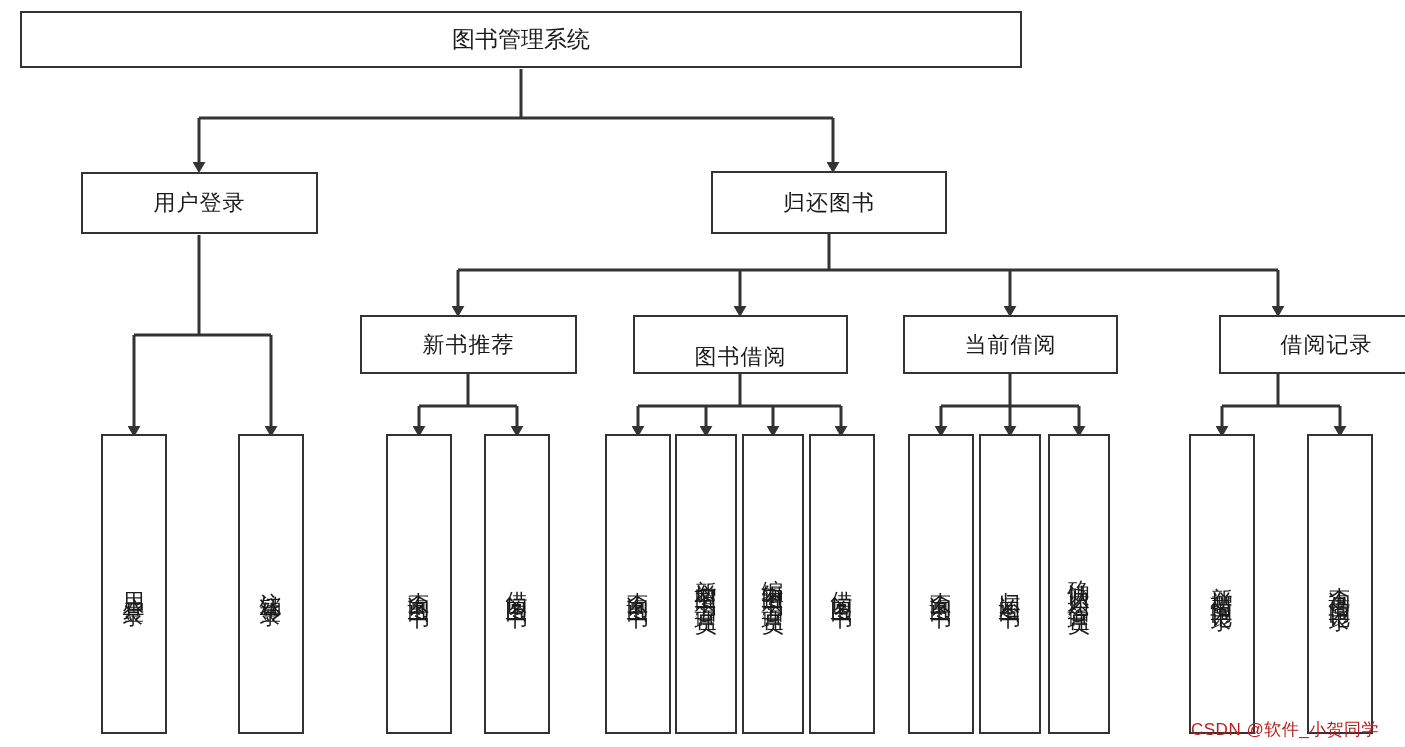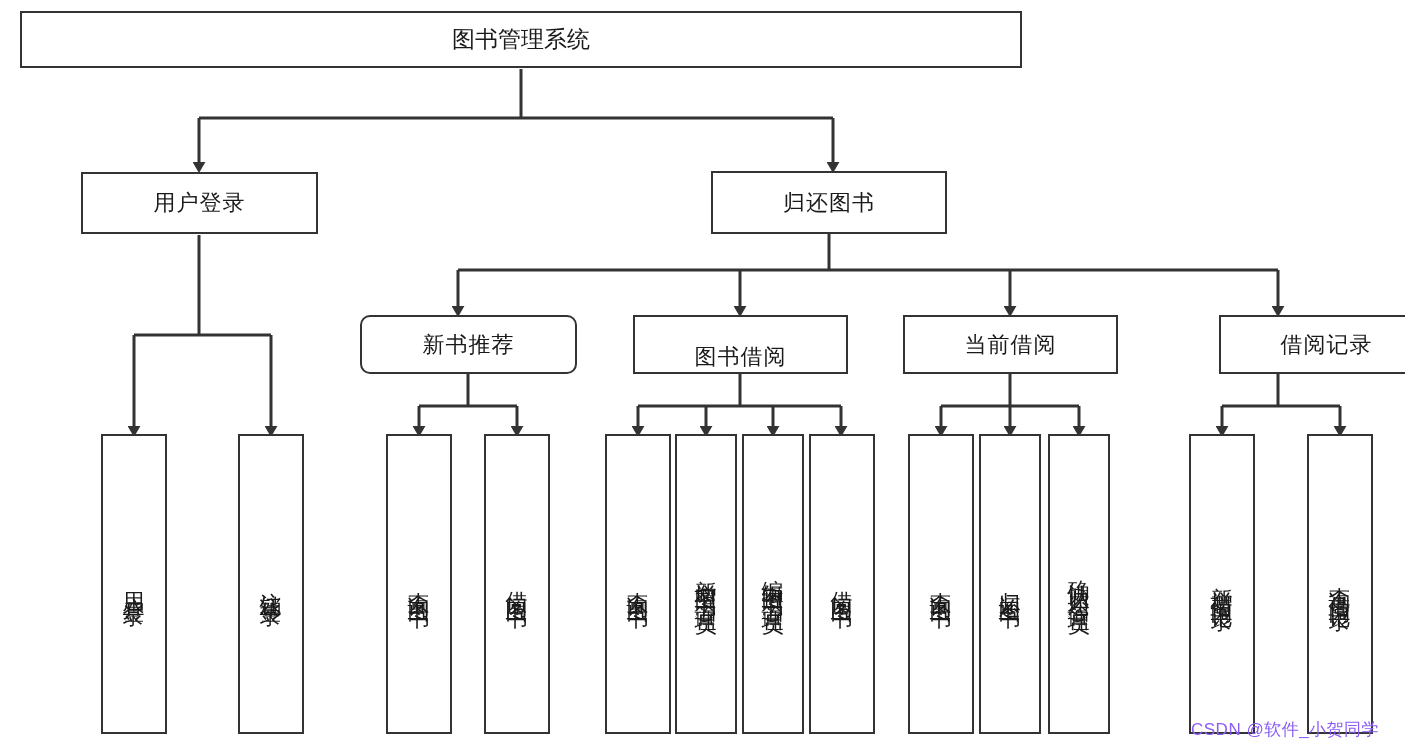--- a/index.html
+++ b/index.html
@@ -5,21 +5,21 @@
   html,body{margin:0;padding:0;background:#ffffff;}
   body{font-family:"Liberation Sans","DejaVu Sans",sans-serif;}
   #canvas{position:relative;width:1405px;height:747px;background:#ffffff;overflow:hidden;}
   svg.edges{position:absolute;left:0;top:0;width:1405px;height:747px;pointer-events:none;}
   .node{position:absolute;box-sizing:border-box;border:2.5px solid #333333;background:#ffffff;
         display:flex;align-items:center;justify-content:center;color:#1a1a1a;}
   .node.h{font-size:22px;letter-spacing:1px;}
   .node.root{font-size:23px;}
   .node.vert{writing-mode:vertical-rl;text-orientation:upright;font-size:22px;
              letter-spacing:5px;line-height:1.05;padding:6px 0;white-space:nowrap;}
-  .watermark{position:absolute;color:#8b5cf6;font-size:17px;letter-spacing:0.5px;
+  .watermark{position:absolute;color:#b91c1c;font-size:17px;letter-spacing:0.5px;
              white-space:nowrap;text-align:center;}
 </style>
 </head>
 <body>
 
 <div id="canvas">
 
   <svg class="edges" viewBox="0 0 1405 747" xmlns="http://www.w3.org/2000/svg">
     <defs>
       <marker id="arrow" viewBox="0 0 12 14" refX="1" refY="7" markerWidth="11" markerHeight="13" orient="auto-start-reverse" markerUnits="userSpaceOnUse">
@@ -77,21 +77,21 @@
     <span>图书管理系统</span>
   </div>
 
   <div class="node h" style="left:81px;top:172px;width:237px;height:62px;">
     <span>用户登录</span>
   </div>
   <div class="node h" style="left:711px;top:171px;width:236px;height:63px;">
     <span>归还图书</span>
   </div>
 
-  <div class="node h" style="left:360px;top:315px;width:217px;height:59px;border-radius:10px;">
+  <div class="node h" style="left:360px;top:315px;width:217px;height:59px;">
     <span>新书推荐</span>
   </div>
   <div class="node h" style="left:633px;top:315px;width:215px;height:59px;align-items:flex-end;">
     <span>图书借阅</span>
   </div>
   <div class="node h" style="left:903px;top:315px;width:215px;height:59px;font-family:Liberation Mono, monospace;">
     <span>当前借阅</span>
   </div>
   <div class="node h" style="left:1171px;top:315px;width:215px;height:59px;margin-left:48px;">
     <span>借阅记录</span>

